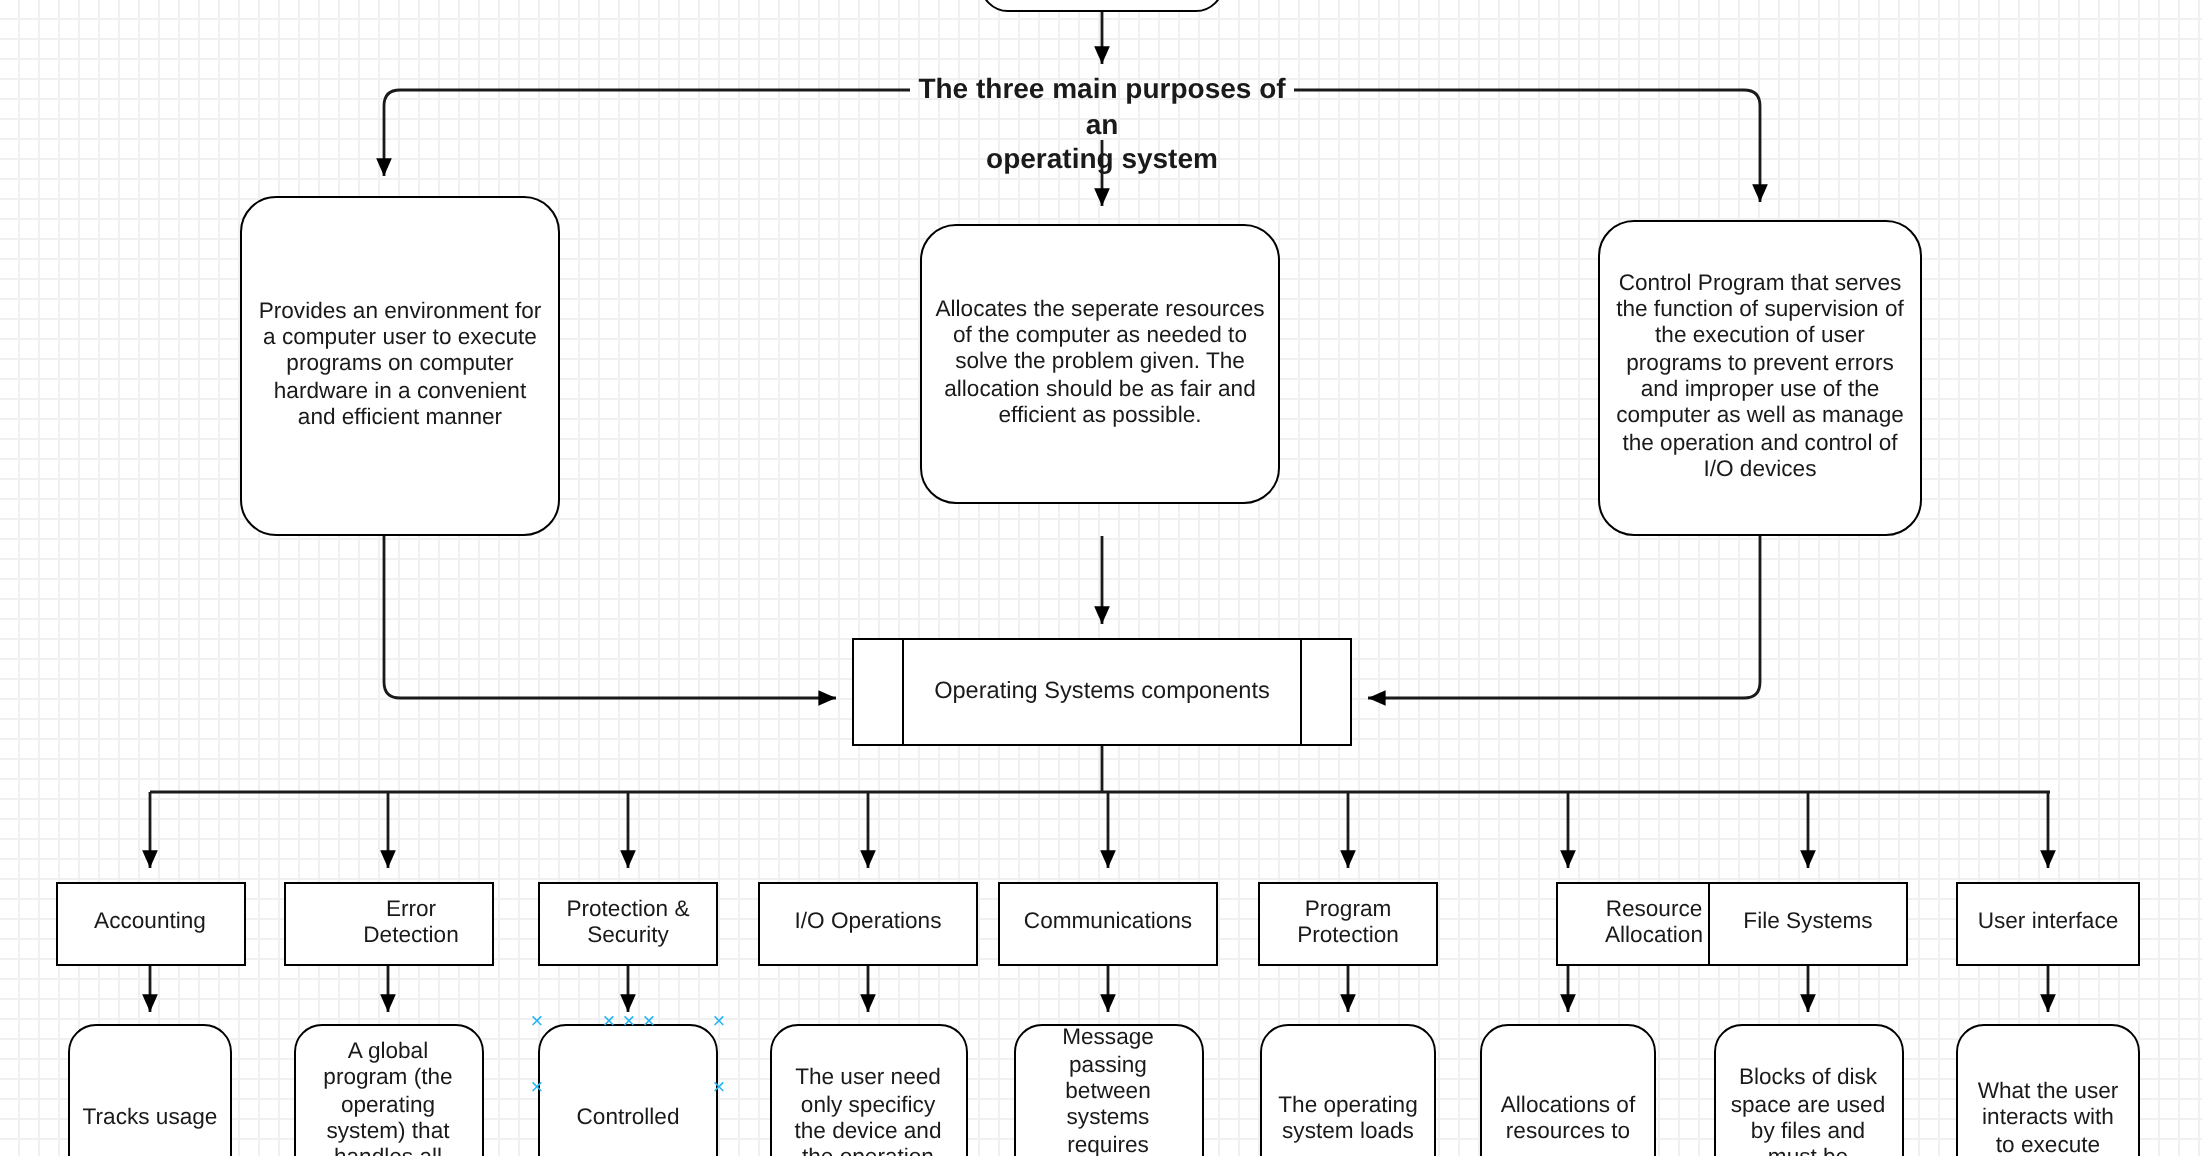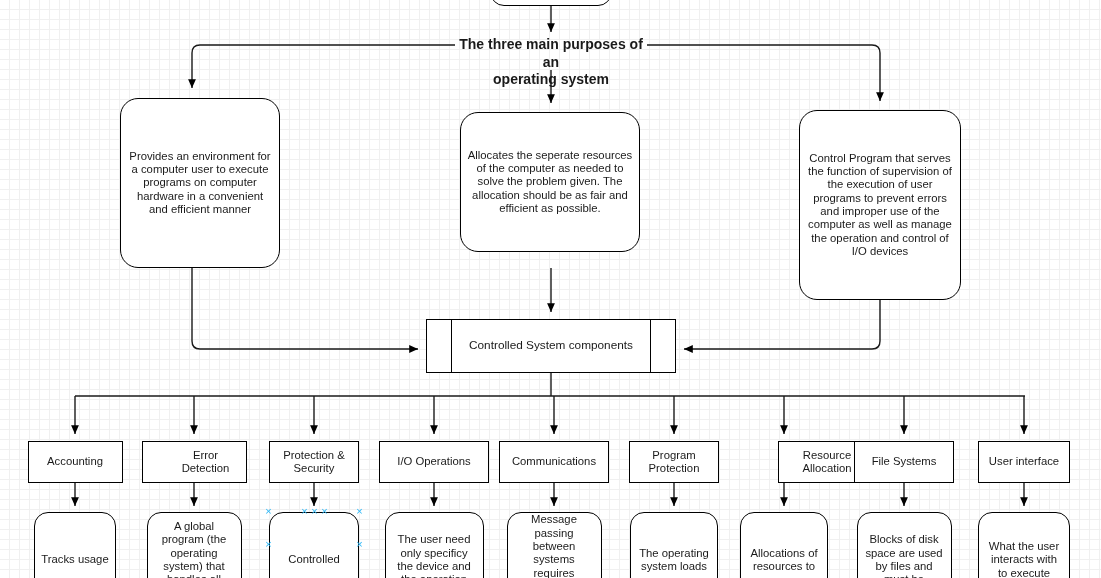--- a/index.html
+++ b/index.html
@@ -83,21 +83,21 @@
     font-weight: bold;
     color: #1a1a1a;
     line-height: 1.25;
     white-space: pre-line;
   }
 
   
   .purpose { font-size: 11.3px; }
   .n-p1 { left: 120px; top: 98px;  width: 160px; height: 170px; }
   .n-p2 { left: 460px; top: 112px; width: 180px; height: 140px; }
-  .n-p3 { left: 799px; top: 110px; width: 162px; height: 190px; }
+  .n-p3 { left: 799px; top: 110px; width: 162px; height: 158px; }
 
   
   .n-os {
     left: 426px; top: 319px; width: 250px; height: 54px;
     font-size: 11.8px;
   }
   .n-os .bar {
     position: absolute;
     top: 0; bottom: 0;
     width: 1.4px;
@@ -203,21 +203,21 @@
 <div class="node rounded purpose n-p2">
   <span class="label">Allocates the seperate resources of the computer as needed to solve the problem given. The allocation should be as fair and efficient as possible.</span>
 </div>
 <div class="node rounded purpose n-p3">
   <span class="label">Control Program that serves the function of supervision of the execution of user programs to prevent errors and improper use of the computer as well as manage the operation and control of I/O devices</span>
 </div>
 
 <div class="node rect n-os">
   <span class="bar left"></span>
   <span class="bar right"></span>
-  <span class="label">Controlled System components</span>
+  <span class="label">Operating Systems components</span>
 </div>
 
 <div id="rows">
     <div class="node rect comp" style="left: 27.5px; width: 95px;">
       <span class="label">Accounting</span>
     </div>
     <div class="node rounded detail" style="left: 34px; width: 82px;">
       <span class="label">Tracks usage</span>
     </div>
     <div class="node rect comp" style="left: 141.5px; width: 105px; padding-left: 23px;">

